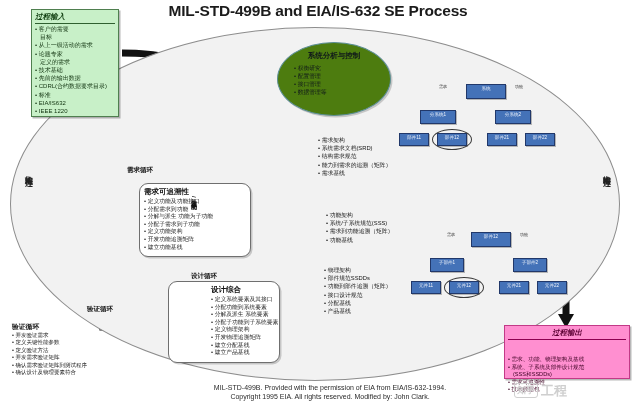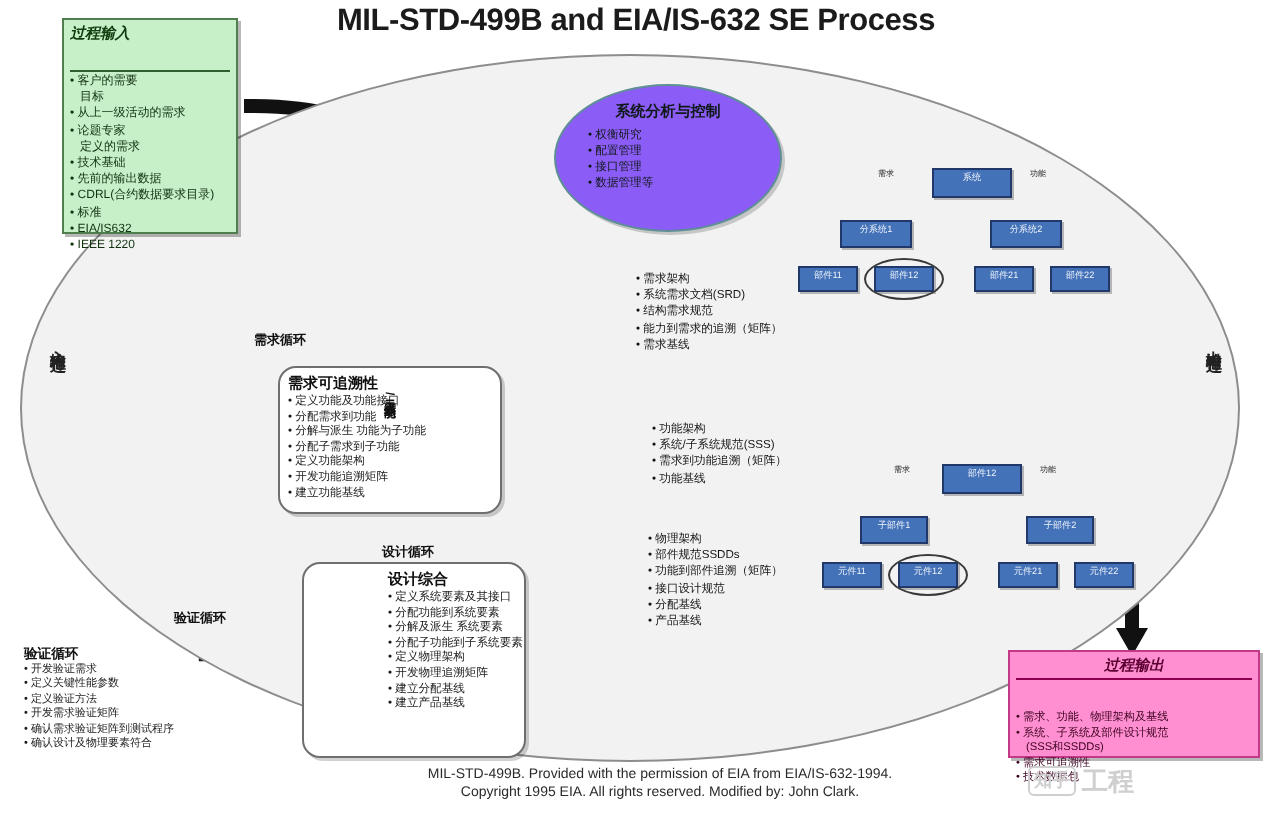--- a/index.html
+++ b/index.html
@@ -38,21 +38,21 @@
 
   
   .inbox{
     position:absolute;left:31px;top:9px;width:88px;height:108px;
     background:#c8f0c8;border:1px solid #4f7f4f;
     padding:2px 3px;box-sizing:border-box;
     box-shadow:1.5px 1.5px 0 rgba(0,0,0,0.28);
   }
   .inbox .hd{
     font-size:7.5px;font-weight:bold;font-style:italic;color:#0f3d0f;
-    border-bottom:1px solid #2f5f2f;padding-bottom:13px;margin-bottom:1px;
+    border-bottom:1px solid #2f5f2f;padding-bottom:1px;margin-bottom:1px;
   }
   .inbox ul{margin:0;padding:0;list-style:none;}
   .inbox li{font-size:6px;color:#10320f;line-height:8.2px;white-space:nowrap;}
   .inbox li.b:before{content:"• ";}
   .inbox li.n{padding-left:5px;}
 
   
   .outbox{
     position:absolute;left:504px;top:325px;width:126px;height:54px;
     background:#ff8fd0;border:1px solid #c23a87;
@@ -75,26 +75,26 @@
     border-radius:9px;padding:3px 4px;box-sizing:border-box;
     box-shadow:1.5px 1.5px 0 rgba(0,0,0,0.18);
   }
   .pbox .hd{font-size:7.5px;font-weight:bold;color:#101010;margin-bottom:1px;}
   .pbox ul{margin:0;padding:0;list-style:none;}
   .pbox li{font-size:5.8px;color:#1a1a1a;line-height:7.6px;white-space:nowrap;}
   .pbox li:before{content:"• ";}
 
   #req{left:129px;top:83px;width:108px;height:76px;}
   #fun{left:139px;top:183px;width:112px;height:74px;}
-  #des{left:151px;top:281px;width:112px;height:98px;padding-left:42px;}
+  #des{left:168px;top:281px;width:112px;height:82px;padding-left:42px;}
 
   
   .cyan{
     position:absolute;left:277px;top:42px;width:112px;height:72px;
-    background:#8b5cf6;border:1.2px solid #5d8f95;border-radius:50%;
+    background:#4d7c0f;border:1.2px solid #5d8f95;border-radius:50%;
     box-shadow:1.5px 1.5px 0 rgba(0,0,0,0.18);
   }
   .cyan .hd{
     font-size:7.5px;font-weight:bold;color:#10191a;text-align:center;
     margin-top:8px;
   }
   .cyan ul{margin:3px 0 0 16px;padding:0;list-style:none;}
   .cyan li{font-size:5.8px;color:#10191a;line-height:8px;white-space:nowrap;}
   .cyan li:before{content:"• ";}
 

